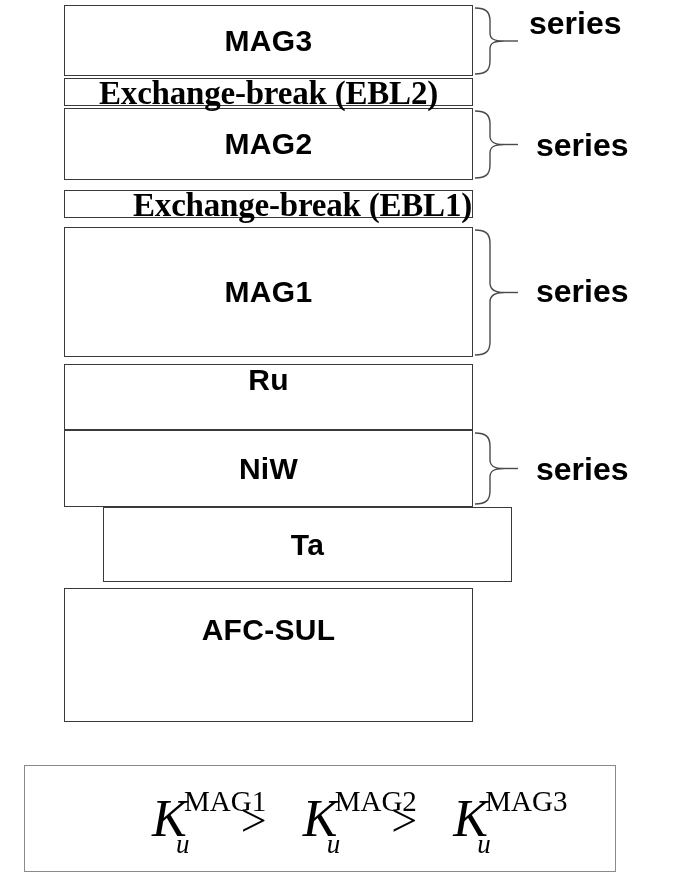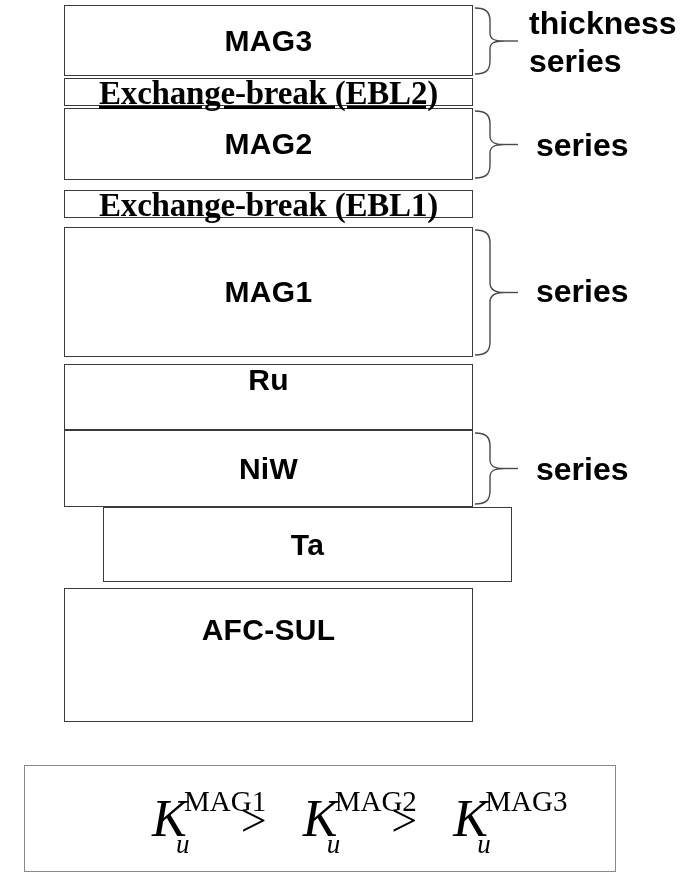--- a/index.html
+++ b/index.html
@@ -139,29 +139,29 @@
 <body>
 
 <div id="canvas">
 
   <div>
 
     <div class="layer sans" style="top:5px; height:71px; align-items:center;">
       <span class="label">MAG3</span>
     </div>
 
-    <div class="layer ebl" style="top:78px; height:28px;text-decoration:underline;">
+    <div class="layer ebl" style="top:78px; height:28px;">
       <span class="label">Exchange-break (EBL2)</span>
     </div>
 
     <div class="layer sans" style="top:108px; height:72px; align-items:center;">
       <span class="label">MAG2</span>
     </div>
 
-    <div class="layer ebl" style="top:190px; height:28px;">
+    <div class="layer ebl" style="top:190px; height:28px;justify-content:flex-end;">
       <span class="label">Exchange-break (EBL1)</span>
     </div>
 
     <div class="layer sans" style="top:227px; height:130px; align-items:center;">
       <span class="label">MAG1</span>
     </div>
 
     <div class="layer sans" style="top:364px; height:66px; align-items:flex-start;">
       <span class="label">Ru</span>
     </div>
@@ -212,21 +212,20 @@
                  C20,36.5 16,39 16,45 L16,59 C16,68 12,72 1,72" fill="none" stroke="#4a4a4a" stroke-width="1.4"></path>
         <path d="M30,36.5 L44,36.5" fill="none" stroke="#4a4a4a" stroke-width="1.4"></path>
       </svg>
     </div>
 
   </div>
 
   <div>
 
     <div class="brace-label" style="left:513px; top:4px;">
-      <div>thickness</div>
       <div>series</div>
     </div>
 
     <div class="brace-label" style="left:520px; top:126px;">
       <div>series</div>
     </div>
 
     <div class="brace-label" style="left:520px; top:272px;">
       <div>series</div>
     </div>

